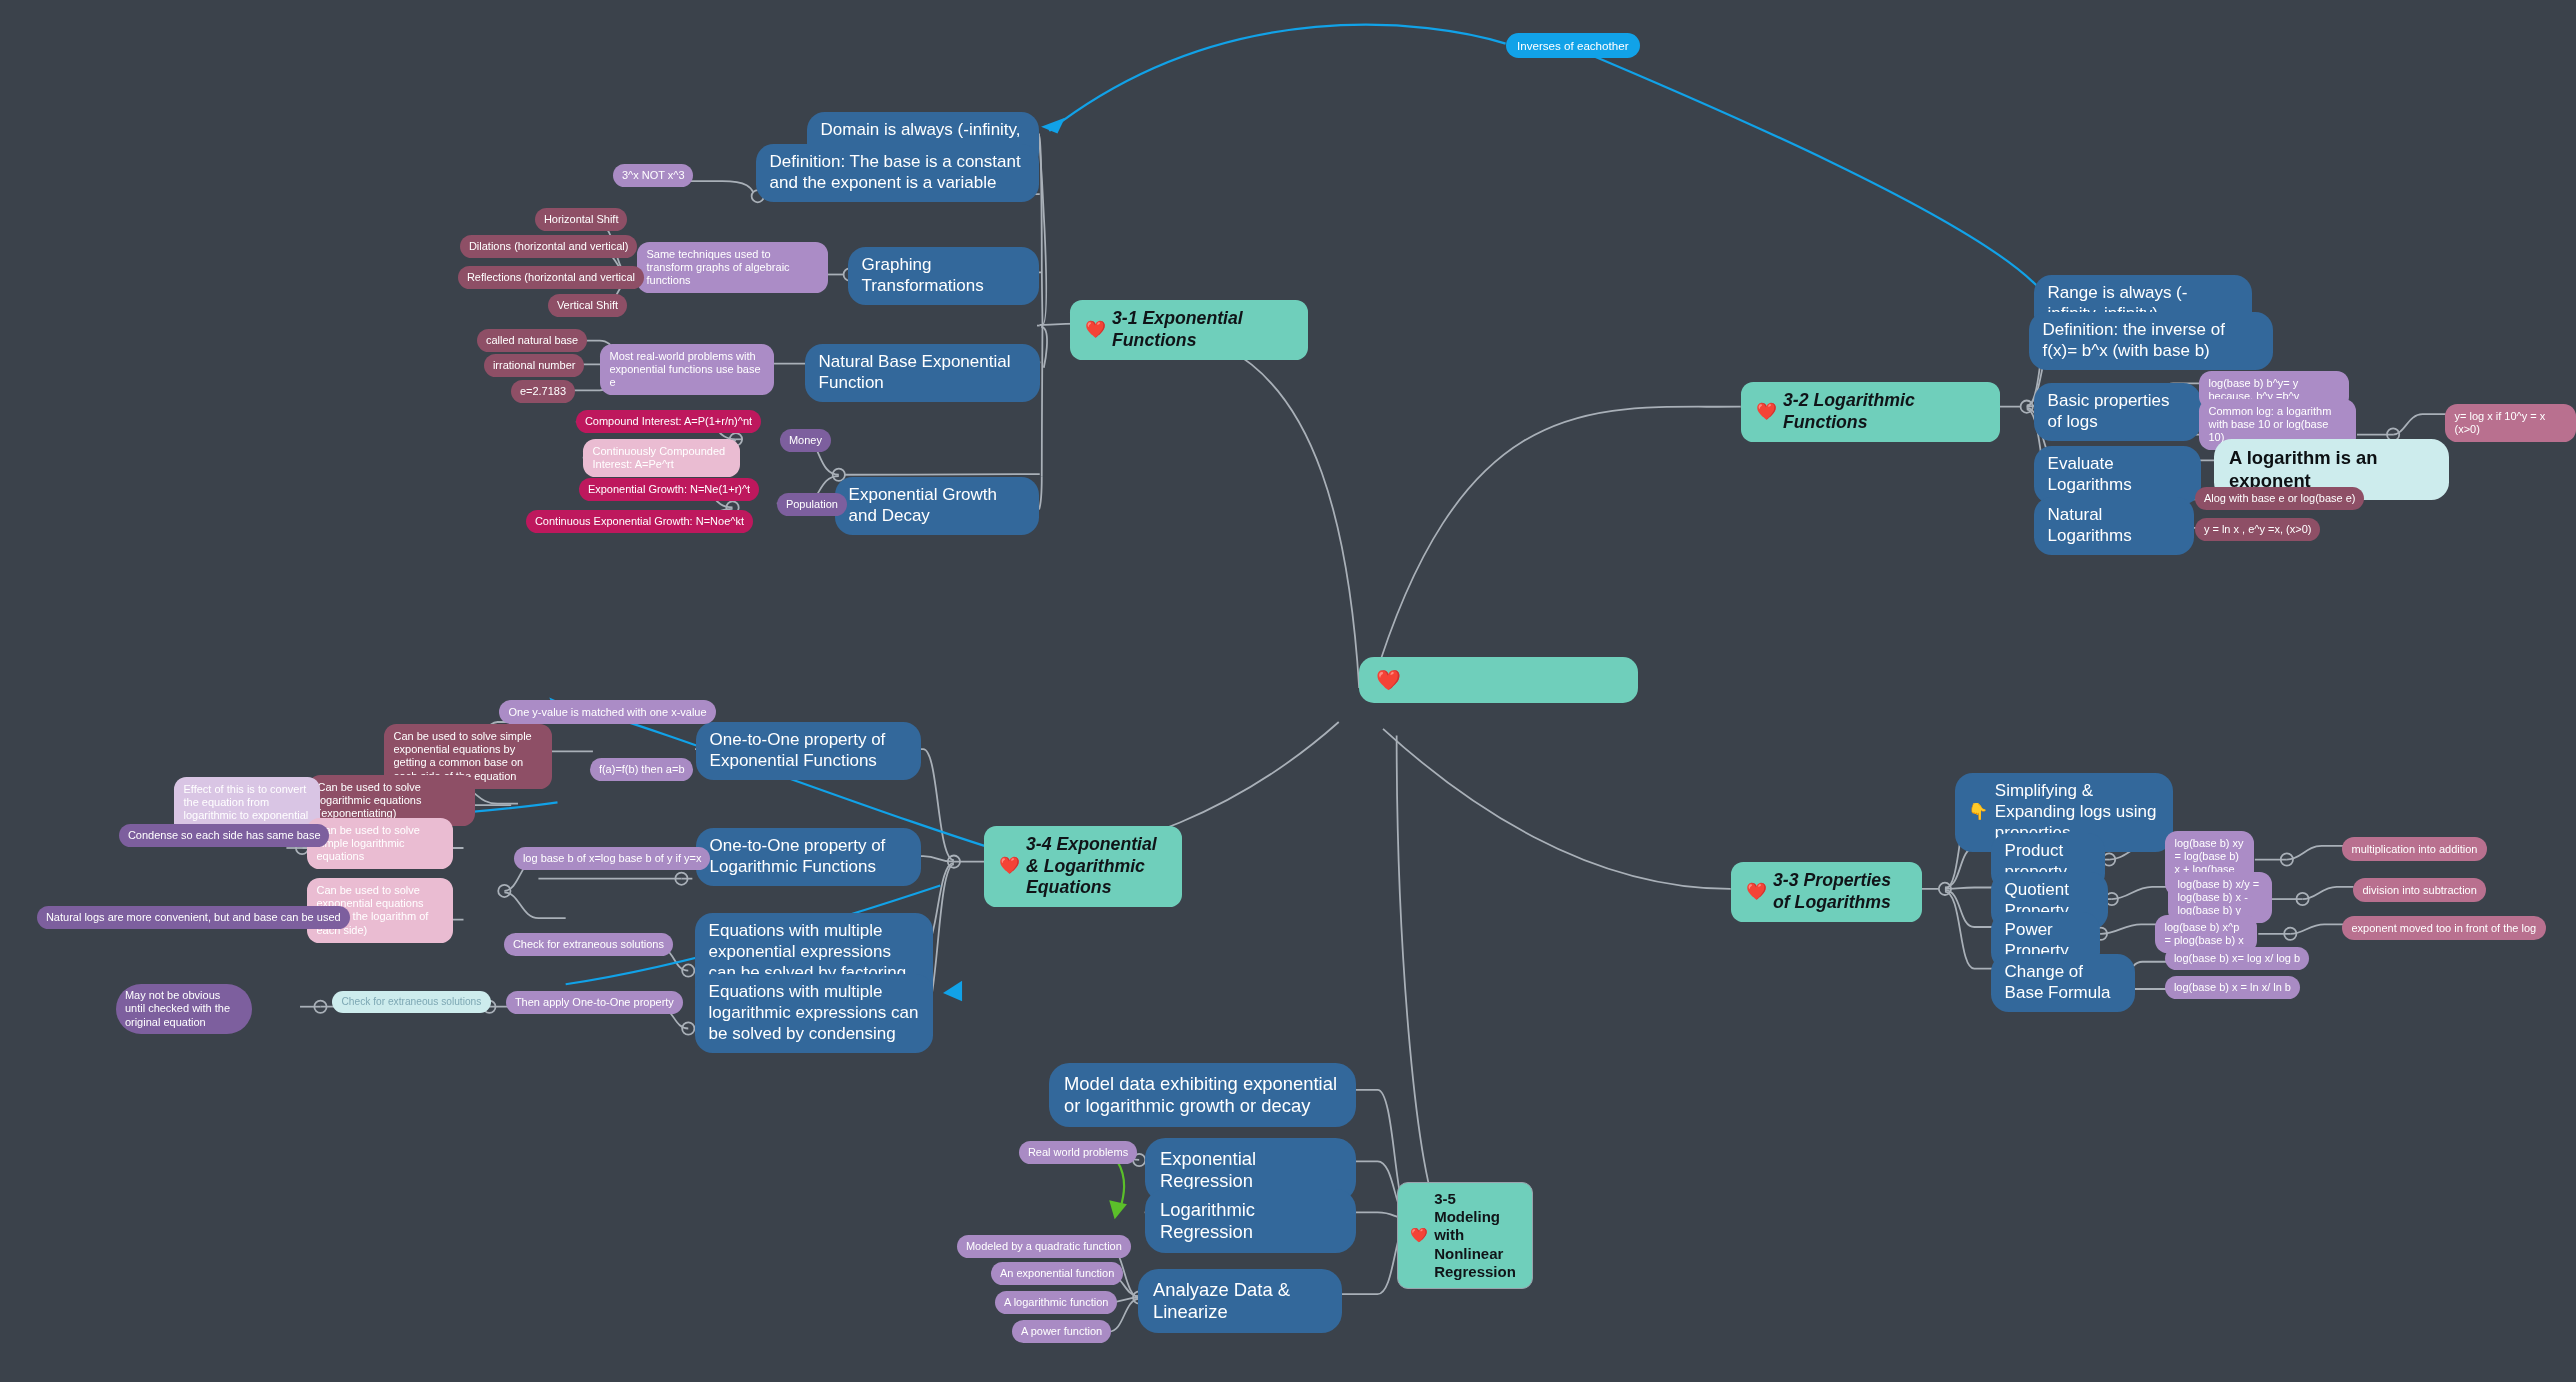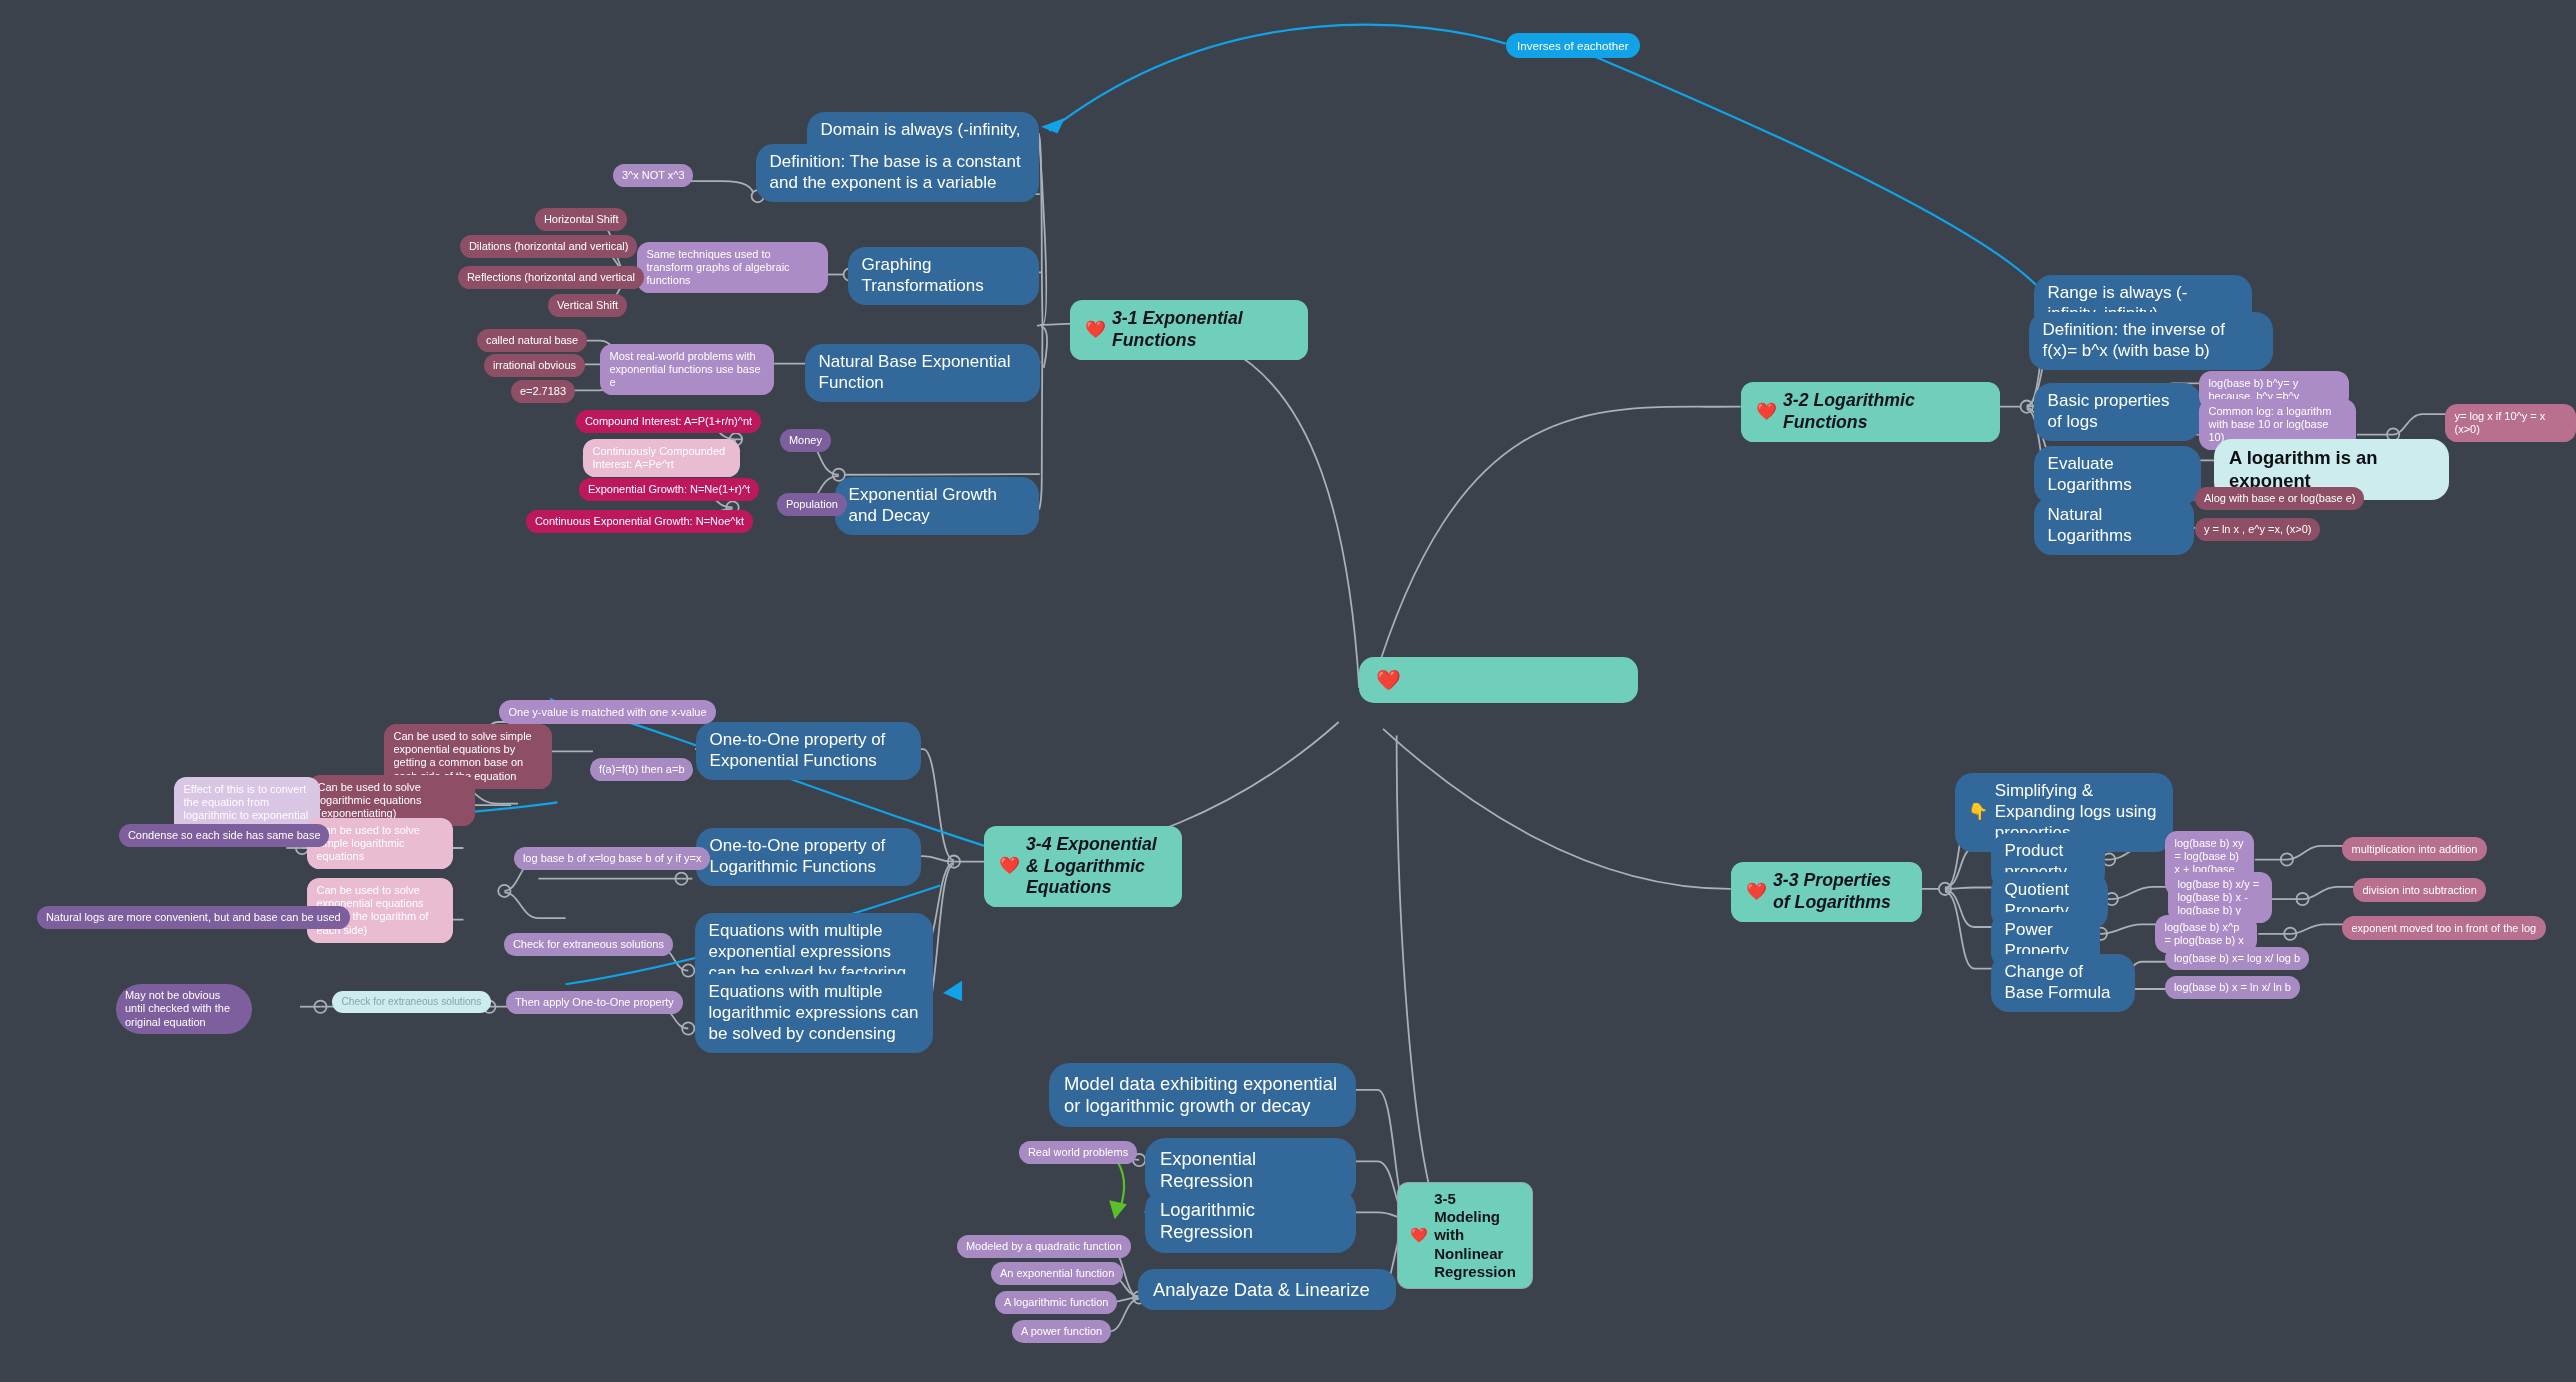--- a/index.html
+++ b/index.html
@@ -336,21 +336,21 @@
 </div>
 
 <div class="node n-purple-m" style="left:600px;top:344px;width:174px;">
   <span class="txt">Most real-world problems with exponential functions use base e</span>
 </div>
 
 <div class="node n-maroon" style="left:477px;top:329px;">
   <span class="txt">called natural base</span>
 </div>
 <div class="node n-maroon" style="left:484px;top:354px;">
-  <span class="txt">irrational obvious</span>
+  <span class="txt">irrational number</span>
 </div>
 <div class="node n-maroon" style="left:511px;top:380px;">
   <span class="txt">e=2.7183</span>
 </div>
 
 <div class="node n-blue" style="left:835px;top:477px;width:204px;">
   <span class="txt">Exponential Growth and Decay</span>
 </div>
 
 <div class="node n-purple-d" style="left:780px;top:429px;">
@@ -560,21 +560,21 @@
 </div>
 
 <div class="node n-blue-lg" style="left:1145px;top:1189px;width:211px;">
   <span class="txt">Logarithmic Regression</span>
 </div>
 
 <div class="node n-purple" style="left:1019px;top:1141px;">
   <span class="txt">Real world problems</span>
 </div>
 
-<div class="node n-blue-lg" style="left:1138px;top:1269px;width:258px;border-radius:16px;">
+<div class="node n-blue-lg" style="left:1138px;top:1269px;width:204px;">
   <span class="txt">Analyaze Data &amp; Linearize</span>
 </div>
 
 <div class="node n-purple" style="left:957px;top:1235px;">
   <span class="txt">Modeled by a quadratic function</span>
 </div>
 <div class="node n-purple" style="left:991px;top:1262px;">
   <span class="txt">An exponential function</span>
 </div>
 <div class="node n-purple" style="left:995px;top:1291px;">

